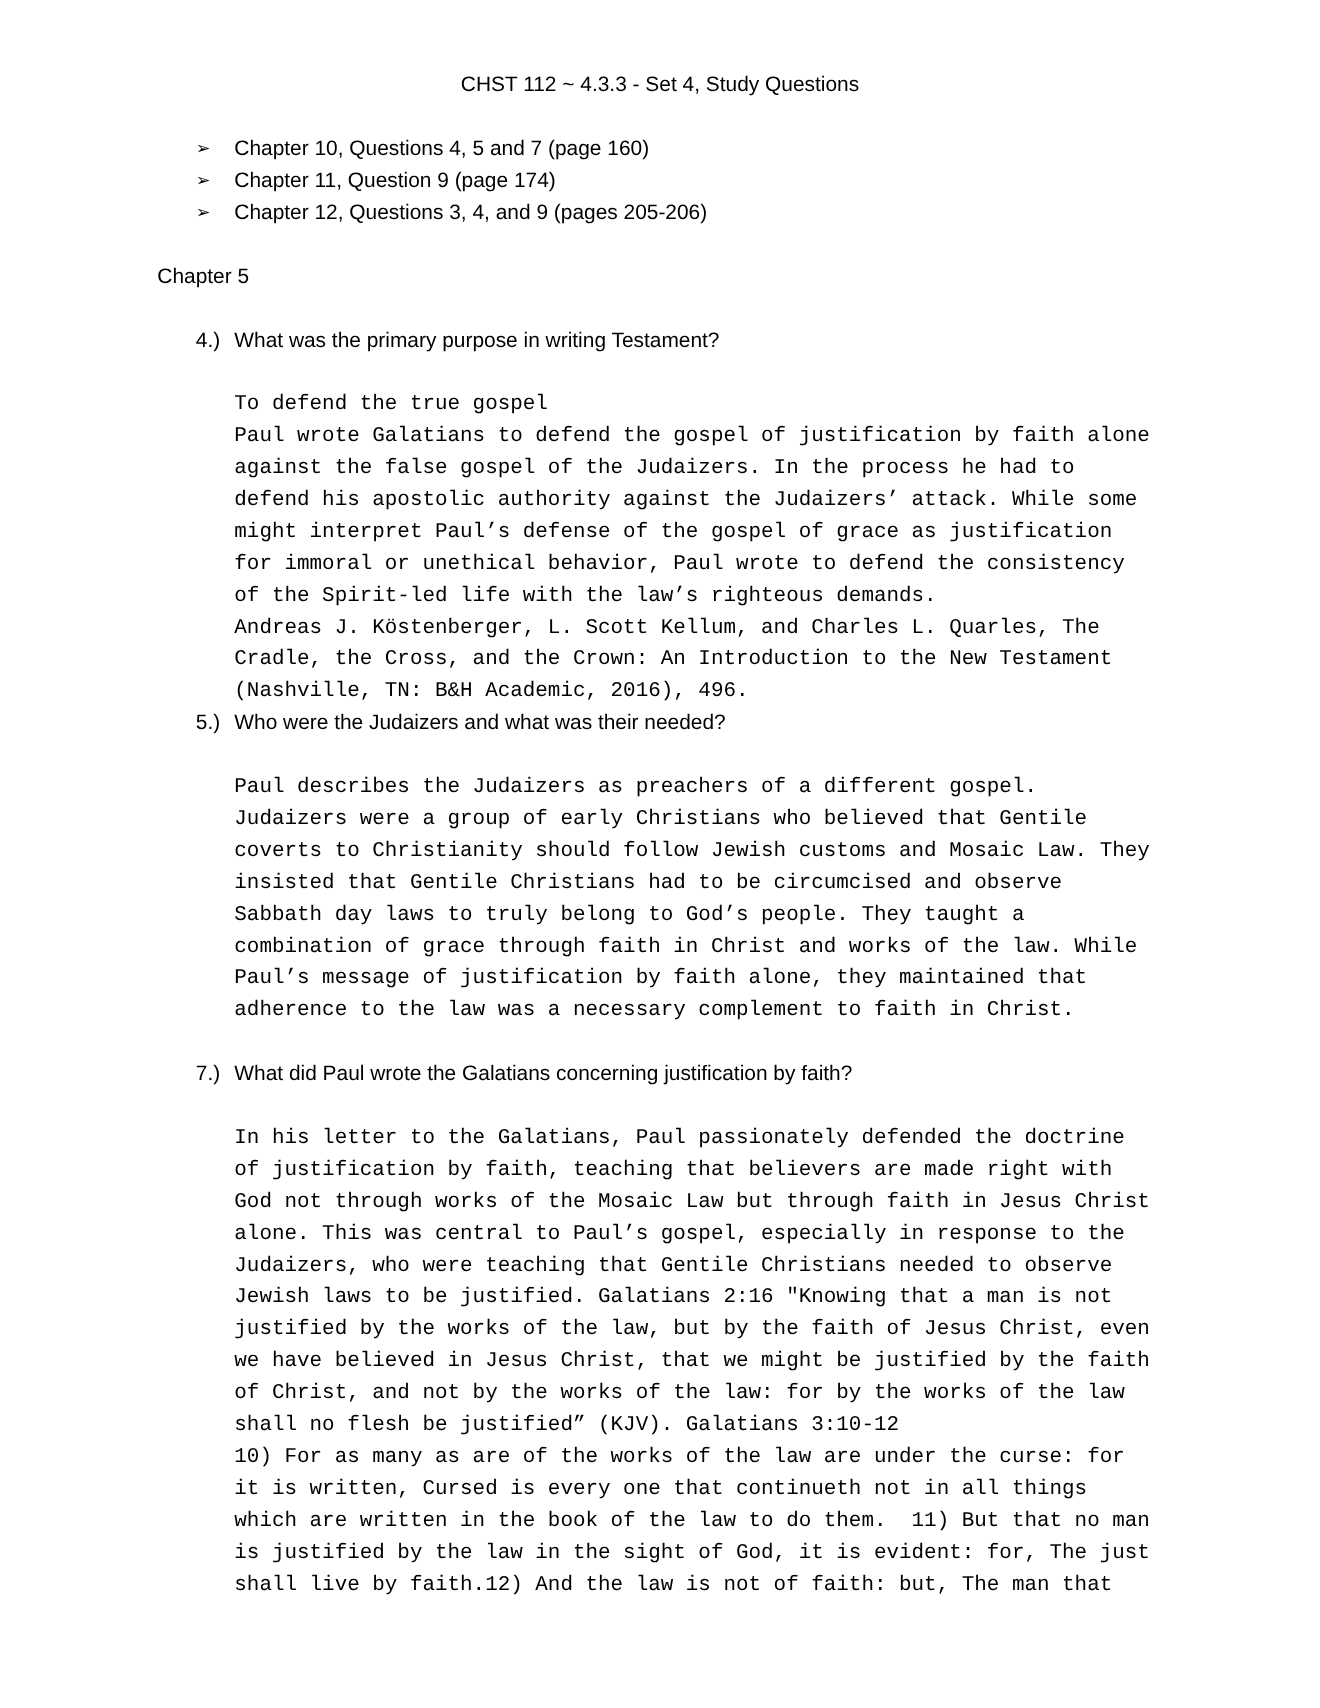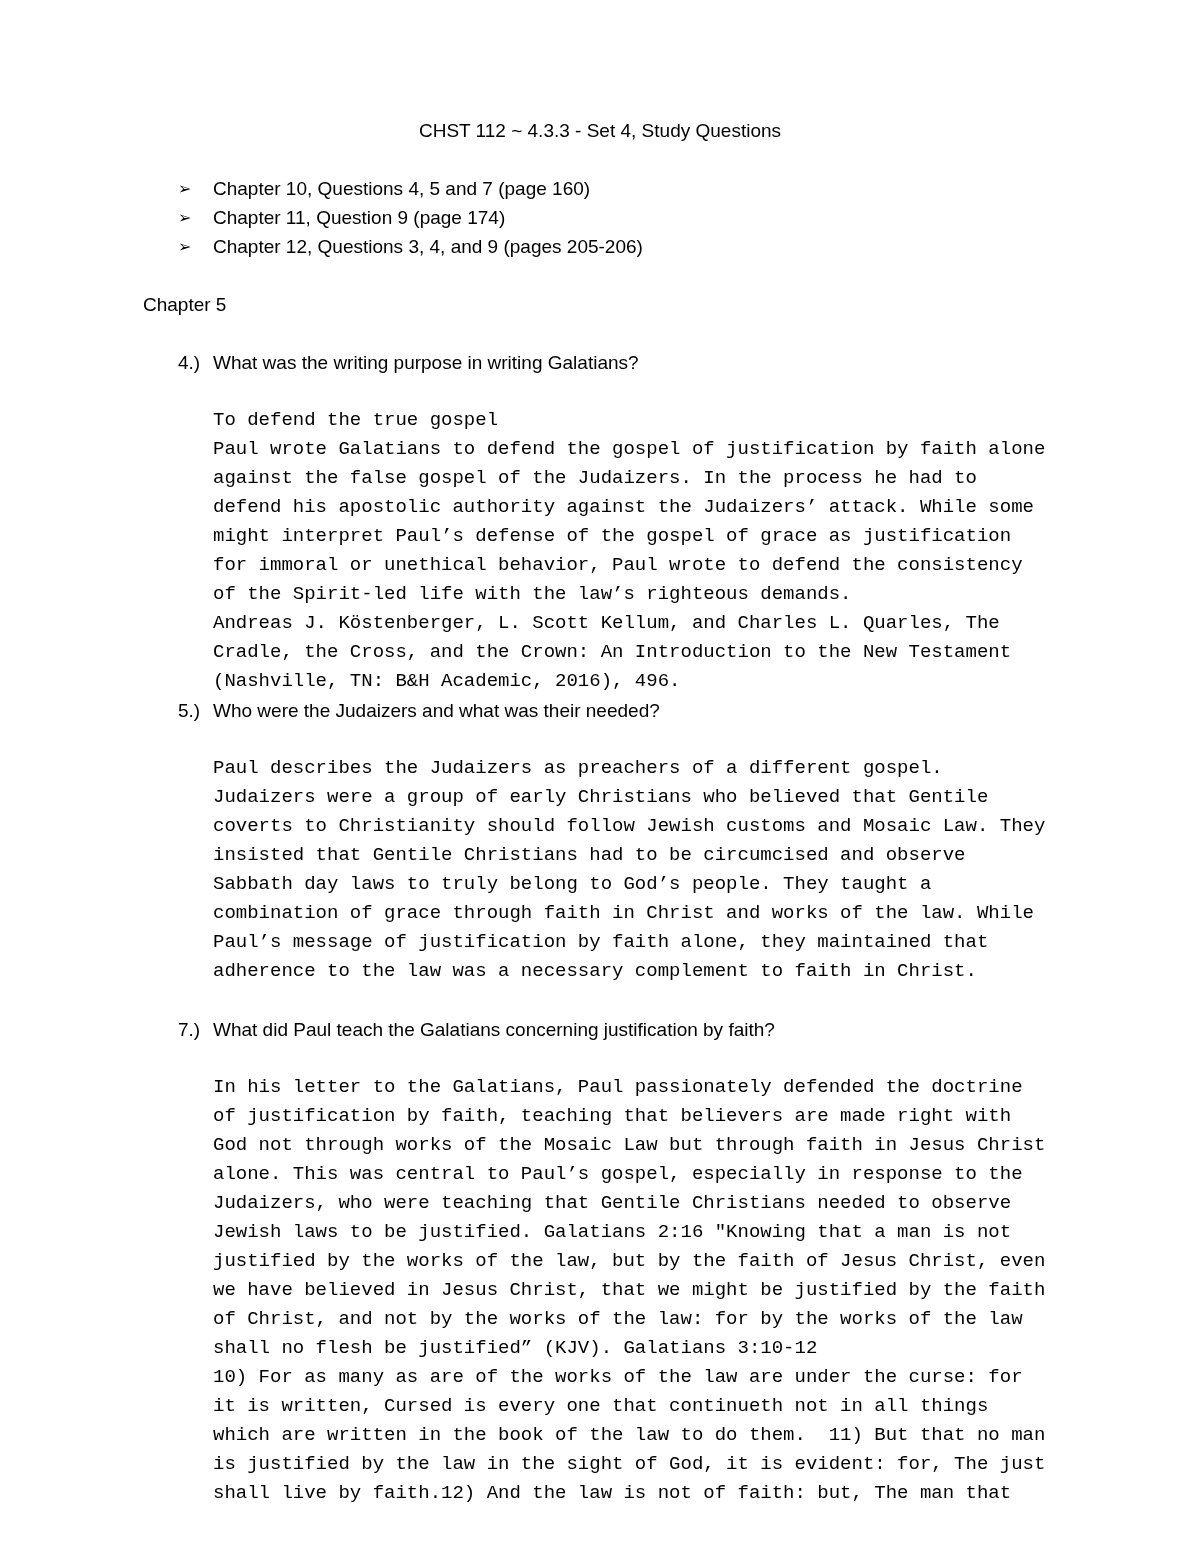--- a/index.html
+++ b/index.html
@@ -10,21 +10,21 @@
   body {
     width: 1200px;
     height: 1553px;
     overflow: hidden;
     color: #000000;
     font-family: "Liberation Sans", sans-serif;
     font-size: 19px;
     line-height: 29px;
   }
   .page {
-    padding-top: 116px;
+    padding-top: 63px;
     box-sizing: border-box;
   }
   .doc-title {
     font-size: 19px;
     font-weight: normal;
     margin: 0;
     text-align: center;
   }
   .bullet-list {
     margin: 29px 0 0 178px;
@@ -89,39 +89,39 @@
       <span>Chapter 12, Questions 3, 4, and 9 (pages 205-206)</span>
     </div>
   </div>
 
   <div class="chapter-heading">Chapter 5</div>
 
   <div class="questions">
 
     <div class="question-row">
       <span class="q-num">4.)</span>
-      <span class="q-text">What was the writing purpose in writing Galatians?</span>
+      <span class="q-text">What was the primary purpose in writing Testament?</span>
     </div>
     <div class="answer">
       <p>To defend the true gospel
 Paul wrote Galatians to defend the gospel of justification by faith alone against the false gospel of the Judaizers. In the process he had to defend his apostolic authority against the Judaizers’ attack. While some might interpret Paul’s defense of the gospel of grace as justification for immoral or unethical behavior, Paul wrote to defend the consistency of the Spirit-led life with the law’s righteous demands.</p>
       <p>Andreas J. Köstenberger, L. Scott Kellum, and Charles L. Quarles, The Cradle, the Cross, and the Crown: An Introduction to the New Testament (Nashville, TN: B&amp;H Academic, 2016), 496.</p>
     </div>
 
     <div class="question-row tight">
       <span class="q-num">5.)</span>
       <span class="q-text">Who were the Judaizers and what was their needed?</span>
     </div>
     <div class="answer">
       <p>Paul describes the Judaizers as preachers of a different gospel. Judaizers were a group of early Christians who believed that Gentile coverts to Christianity should follow Jewish customs and Mosaic Law. They insisted that Gentile Christians had to be circumcised and observe Sabbath day laws to truly belong to God’s people. They taught a combination of grace through faith in Christ and works of the law. While Paul’s message of justification by faith alone, they maintained that adherence to the law was a necessary complement to faith in Christ.</p>
     </div>
 
     <div class="question-row">
       <span class="q-num">7.)</span>
-      <span class="q-text">What did Paul teach the Galatians concerning justification by faith?</span>
+      <span class="q-text">What did Paul wrote the Galatians concerning justification by faith?</span>
     </div>
     <div class="answer">
       <p>In his letter to the Galatians, Paul passionately defended the doctrine of justification by faith, teaching that believers are made right with God not through works of the Mosaic Law but through faith in Jesus Christ alone. This was central to Paul’s gospel, especially in response to the Judaizers, who were teaching that Gentile Christians needed to observe Jewish laws to be justified. Galatians 2:16 "Knowing that a man is not justified by the works of the law, but by the faith of Jesus Christ, even we have believed in Jesus Christ, that we might be justified by the faith of Christ, and not by the works of the law: for by the works of the law shall no flesh be justified” (KJV). Galatians 3:10-12
 10) For as many as are of the works of the law are under the curse: for it is written, Cursed is every one that continueth not in all things which are written in the book of the law to do them.  11) But that no man is justified by the law in the sight of God, it is evident: for, The just shall live by faith.12) And the law is not of faith: but, The man that</p>
     </div>
 
   </div>
 
 </div>
 

